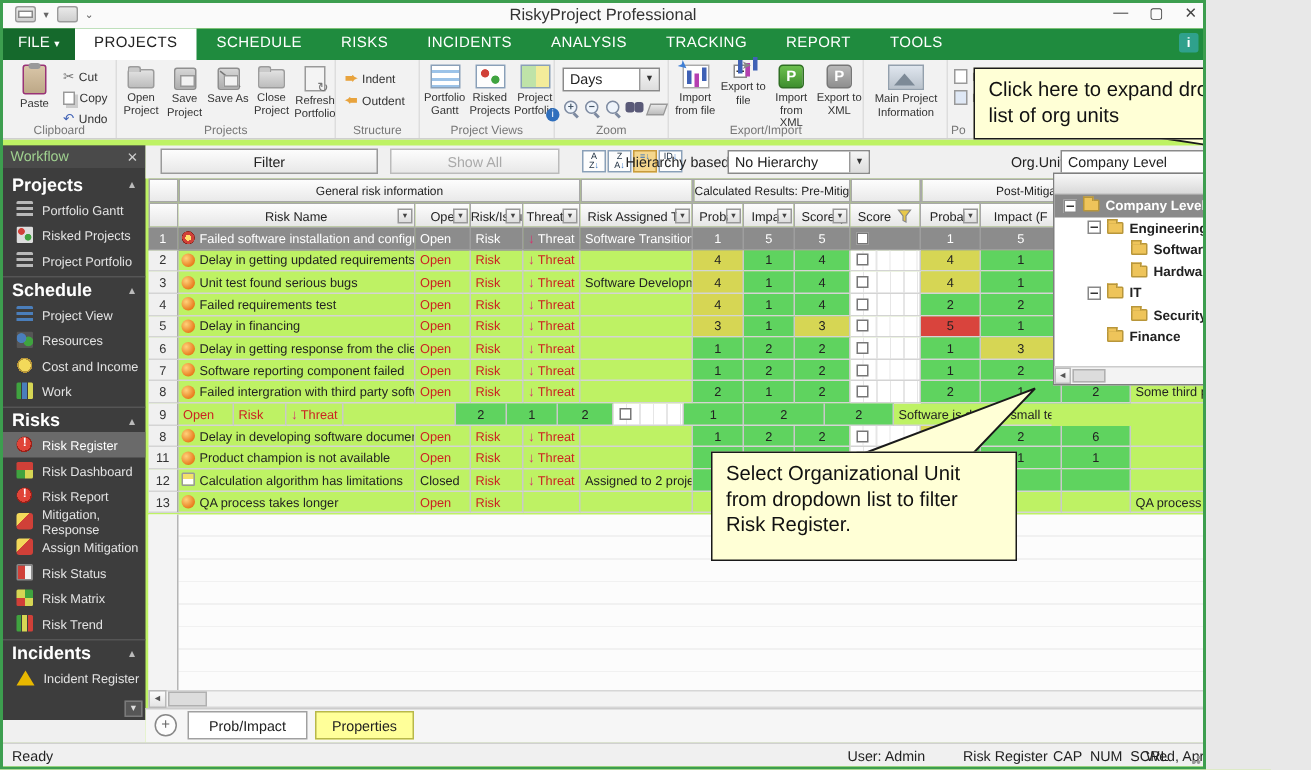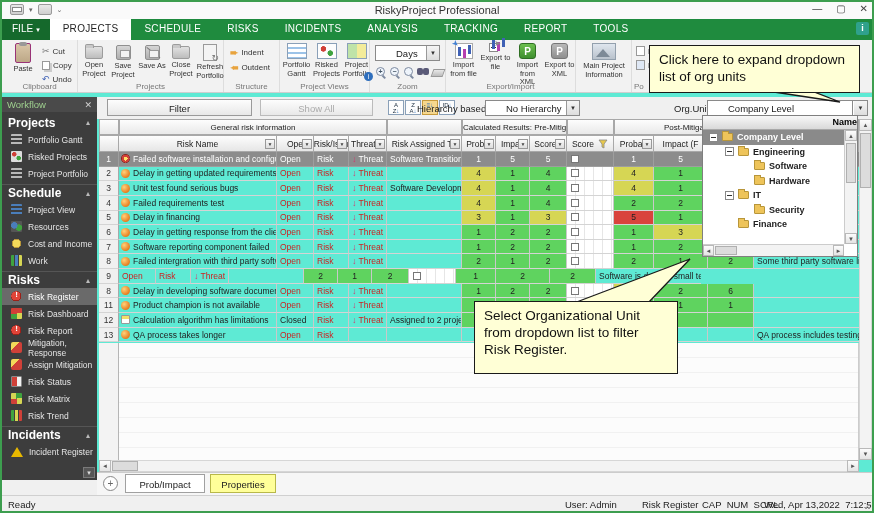--- a/index.html
+++ b/index.html
@@ -1,17 +1,17 @@
 <!DOCTYPE html>
 <html><head>
 <meta charset="utf-8">
 <style>
   html,body{margin:0;padding:0;background:#e8e8e8;}
   *{box-sizing:border-box;font-family:"Liberation Sans",sans-serif;}
-  #win{position:relative;width:874px;height:513px;background:#5eead4;border:2px solid #3d9e4f;overflow:hidden;}
+  #win{position:relative;width:804px;height:513px;background:#bef264;border:2px solid #3d9e4f;overflow:hidden;}
 
   
   #titlebar{position:absolute;left:0;top:0;right:0;height:17px;background:#fafafa;}
   .qat{position:absolute;left:8px;top:2px;display:flex;gap:5px;align-items:center;}
   .qicon{width:14px;height:11px;background:linear-gradient(#e9e9e9,#cfcfcf);border:1px solid #9a9a9a;border-radius:2px;}
   .qicon.prn::after{content:"";display:block;margin:2px auto 0;width:8px;height:3px;background:#fff;border:1px solid #888;}
   .qcaret{font-size:7px;color:#666;}
   #win-title{position:absolute;left:0;right:0;top:2px;text-align:center;font-size:11px;color:#333;}
   .winctl{position:absolute;top:1px;right:4px;display:flex;gap:14px;}
   .winctl span{font-size:10px;color:#444;cursor:default;}
@@ -93,21 +93,21 @@
   #side-collapse{position:absolute;right:2px;bottom:2px;width:12px;height:11px;background:#565656;border:1px solid #7a7a7a;color:#ddd;font-size:7px;text-align:center;line-height:10px;}
 
   
   #filterbar{position:absolute;left:95px;top:95px;right:0;height:22px;background:#f0f0f0;}
   .fbtn{position:absolute;top:2px;height:17px;background:linear-gradient(#fdfdfd,#e8e8e8);border:1px solid #9a9a9a;font-size:9.5px;text-align:center;color:#222;padding-top:3px;}
   .fbtn.dis{color:#aaa;border-color:#bbb;}
   .sortbtn{position:absolute;top:3px;width:16px;height:15px;border:1px solid #8aa0b8;background:#fdfdfd;font-size:6px;text-align:center;line-height:6px;padding-top:1px;color:#234;}
   .sortbtn .bl{color:#2f6fbd;}
   .sortbtn.hot{background:#f5d78e;border-color:#c89b3c;}
   .flabel{position:absolute;top:6px;font-size:9.5px;color:#222;}
-  .combo{position:absolute;top:3px;height:16px;background:#fff;border:1px solid #8a8a8a;font-size:9.5px;color:#222;padding:2px 14px 0 20px;white-space:nowrap;overflow:hidden;}
+  .combo{position:absolute;top:3px;height:16px;background:#fff;border:1px solid #8a8a8a;font-size:9.5px;color:#222;padding:2px 14px 0 4px;white-space:nowrap;overflow:hidden;}
   .combo .da{position:absolute;right:0;top:0;bottom:0;width:13px;background:linear-gradient(#f5f5f5,#ddd);border-left:1px solid #999;font-size:6px;color:#333;text-align:center;line-height:14px;}
 
   
   #grid{position:absolute;left:97px;top:117px;width:760px;}
   .gcell{position:absolute;top:0;height:16px;background:linear-gradient(#fdfdfd,#e9e9e9);border:1px solid #a8a8a8;font-size:8px;color:#222;text-align:center;padding-top:3px;overflow:hidden;white-space:nowrap;}
   #headrow{position:absolute;left:0;top:16px;height:17px;width:760px;display:flex;}
   .hcell{flex:none;height:17px;background:linear-gradient(#fdfdfd,#e6e6e6);border:1px solid #a8a8a8;border-left:none;font-size:8.5px;color:#222;display:flex;align-items:center;justify-content:center;gap:2px;overflow:hidden;white-space:nowrap;position:relative;}
   .hcell:first-child{border-left:1px solid #a8a8a8;}
   .hcell .dd{position:absolute;right:1px;top:3px;width:10px;height:10px;background:linear-gradient(#f8f8f8,#ddd);border:1px solid #999;font-size:5px;line-height:9px;color:#444;text-align:center;}
   #rows{position:absolute;left:0;top:33px;width:760px;}

